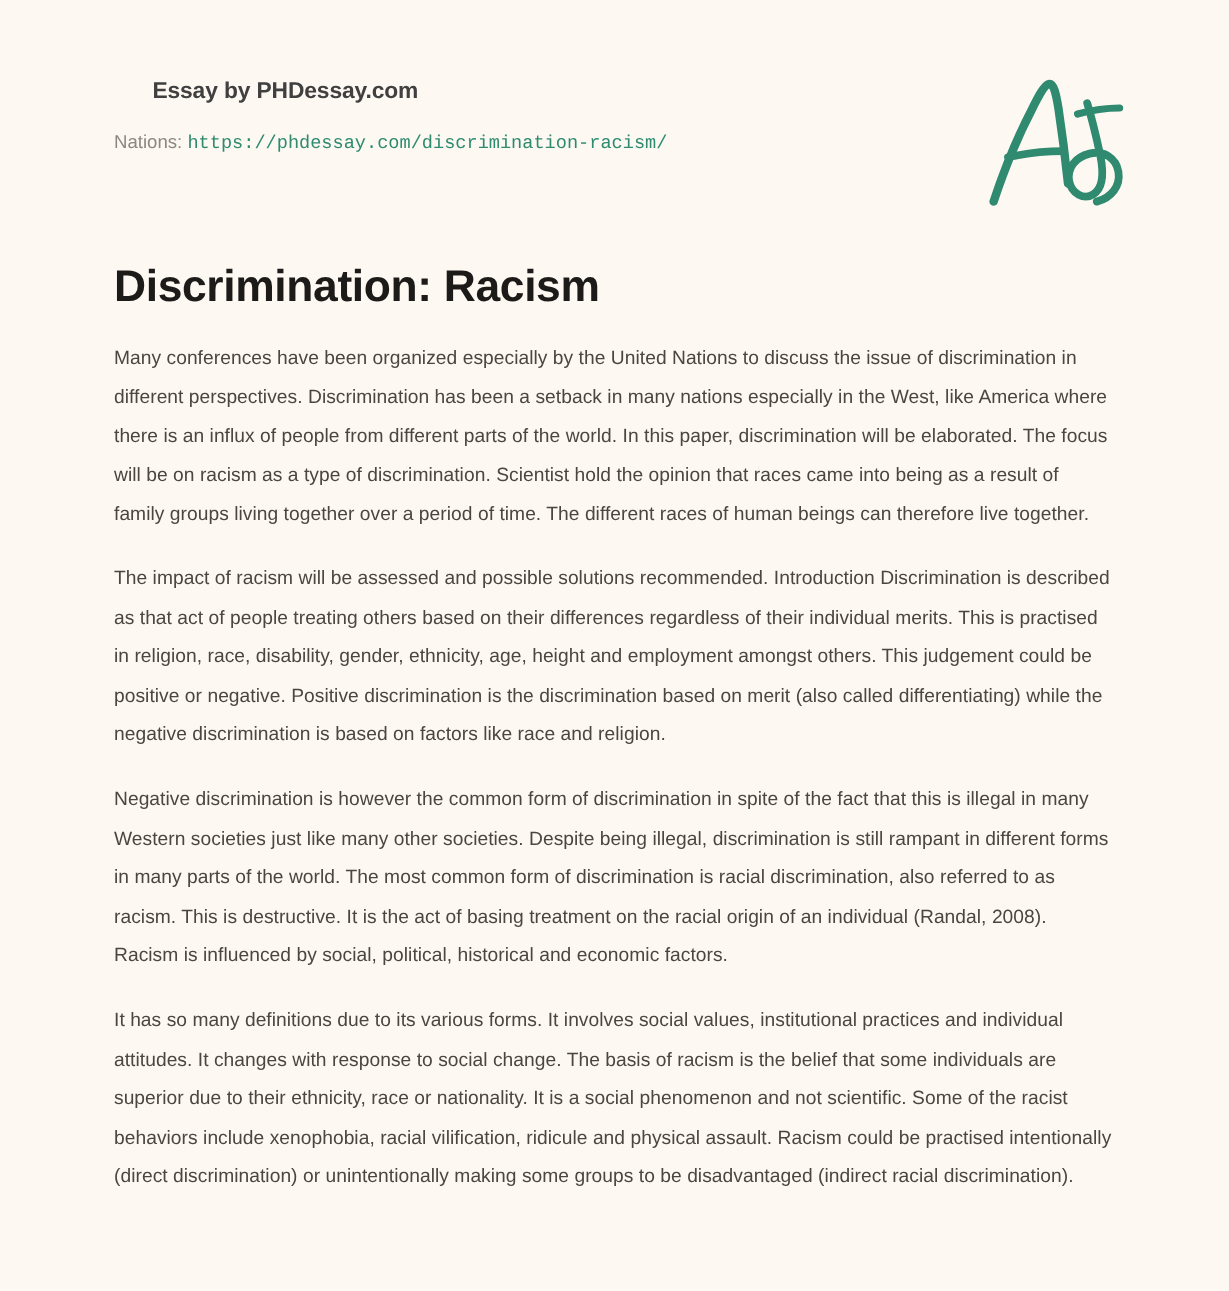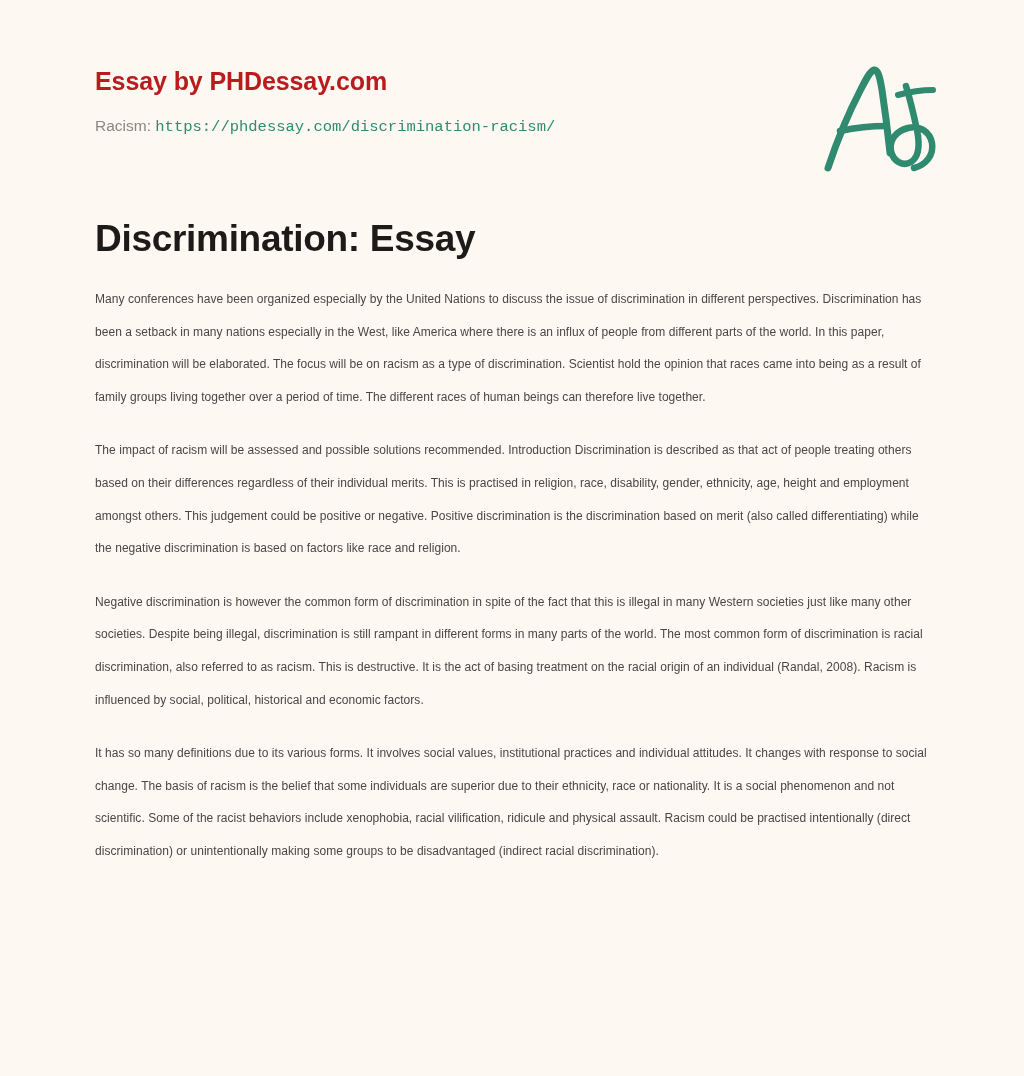--- a/index.html
+++ b/index.html
@@ -32,26 +32,27 @@
     height: 120px;
   }
 
   .header-text {
     position: absolute;
     left: 0;
     top: 0;
   }
 
   .essay-by {
-    font-size: 25px;
+    font-size: 19px;
     font-weight: 700;
-    color: #b91c1c;
+    color: #404040;
     letter-spacing: -0.1px;
     line-height: 1.2;
     white-space: nowrap;
+    margin-left: 32px;
   }
 
   .source-line {
     margin-top: 20px;
     font-size: 15.5px;
     line-height: 1.3;
     color: #8b8781;
     white-space: nowrap;
   }
 
@@ -94,21 +95,21 @@
 
   
   .body-copy {
     position: absolute;
     left: 95px;
     top: 283px;
     width: 832px;
   }
 
   .body-copy p {
-    font-size: 12px;
+    font-size: 16px;
     line-height: 32.6px;
     color: #4b4641;
     margin-bottom: 21px;
     text-align: left;
     letter-spacing: 0.04px;
   }
 
   .body-copy p:last-child {
     margin-bottom: 17px;
   }
@@ -117,39 +118,39 @@
 <body>
 
 <div class="page">
 
   <div class="header">
 
     <div class="header-text">
       <div class="essay-by">Essay by PHDessay.com</div>
 
       <div class="source-line">
-        <span class="source-label">Racism:</span>
+        <span class="source-label">Nations:</span>
         <a class="source-link" href="#">https://phdessay.com/discrimination-racism/</a>
       </div>
     </div>
 
     <div class="logo">
       <svg viewBox="0 0 130 118" xmlns="http://www.w3.org/2000/svg" aria-hidden="true">
         <g fill="none" stroke="#2f8a70" stroke-linecap="round" stroke-linejoin="round">
           <path d="M12 110 C 20 86, 32 56, 44 33 C 49 23, 54 13, 58 12 C 62 11, 64 20, 66 32 C 69 52, 72 76, 74 95" stroke-width="7"></path>
           <path d="M24 73 C 38 70, 55 68, 70 68" stroke-width="6.5"></path>
           <path d="M90 28 C 94 41, 98 58, 101 72 C 104 87, 103 99, 95 104 C 87 109, 77 103, 75 93 C 73 82, 80 73, 92 70 C 104 67, 114 74, 116 85 C 118 97, 110 107, 98 110" stroke-width="6.5"></path>
           <path d="M82 37 C 93 34, 106 32, 117 32" stroke-width="6"></path>
         </g>
       </svg>
     </div>
 
   </div>
 
-  <h1 class="doc-title">Discrimination: Essay</h1>
+  <h1 class="doc-title">Discrimination: Racism</h1>
 
   <div class="body-copy">
     <p>Many conferences have been organized especially by the United Nations to discuss the issue of discrimination in different perspectives. Discrimination has been a setback in many nations especially in the West, like America where there is an influx of people from different parts of the world. In this paper, discrimination will be elaborated. The focus will be on racism as a type of discrimination. Scientist hold the opinion that races came into being as a result of family groups living together over a period of time. The different races of human beings can therefore live together.</p>
     <p>The impact of racism will be assessed and possible solutions recommended. Introduction Discrimination is described as that act of people treating others based on their differences regardless of their individual merits. This is practised in religion, race, disability, gender, ethnicity, age, height and employment amongst others. This judgement could be positive or negative. Positive discrimination is the discrimination based on merit (also called differentiating) while the negative discrimination is based on factors like race and religion.</p>
     <p>Negative discrimination is however the common form of discrimination in spite of the fact that this is illegal in many Western societies just like many other societies. Despite being illegal, discrimination is still rampant in different forms in many parts of the world. The most common form of discrimination is racial discrimination, also referred to as racism. This is destructive. It is the act of basing treatment on the racial origin of an individual (Randal, 2008). Racism is influenced by social, political, historical and economic factors.</p>
     <p>It has so many definitions due to its various forms. It involves social values, institutional practices and individual attitudes. It changes with response to social change. The basis of racism is the belief that some individuals are superior due to their ethnicity, race or nationality. It is a social phenomenon and not scientific. Some of the racist behaviors include xenophobia, racial vilification, ridicule and physical assault. Racism could be practised intentionally (direct discrimination) or unintentionally making some groups to be disadvantaged (indirect racial discrimination).</p>
 
   </div>
 
 </div>

